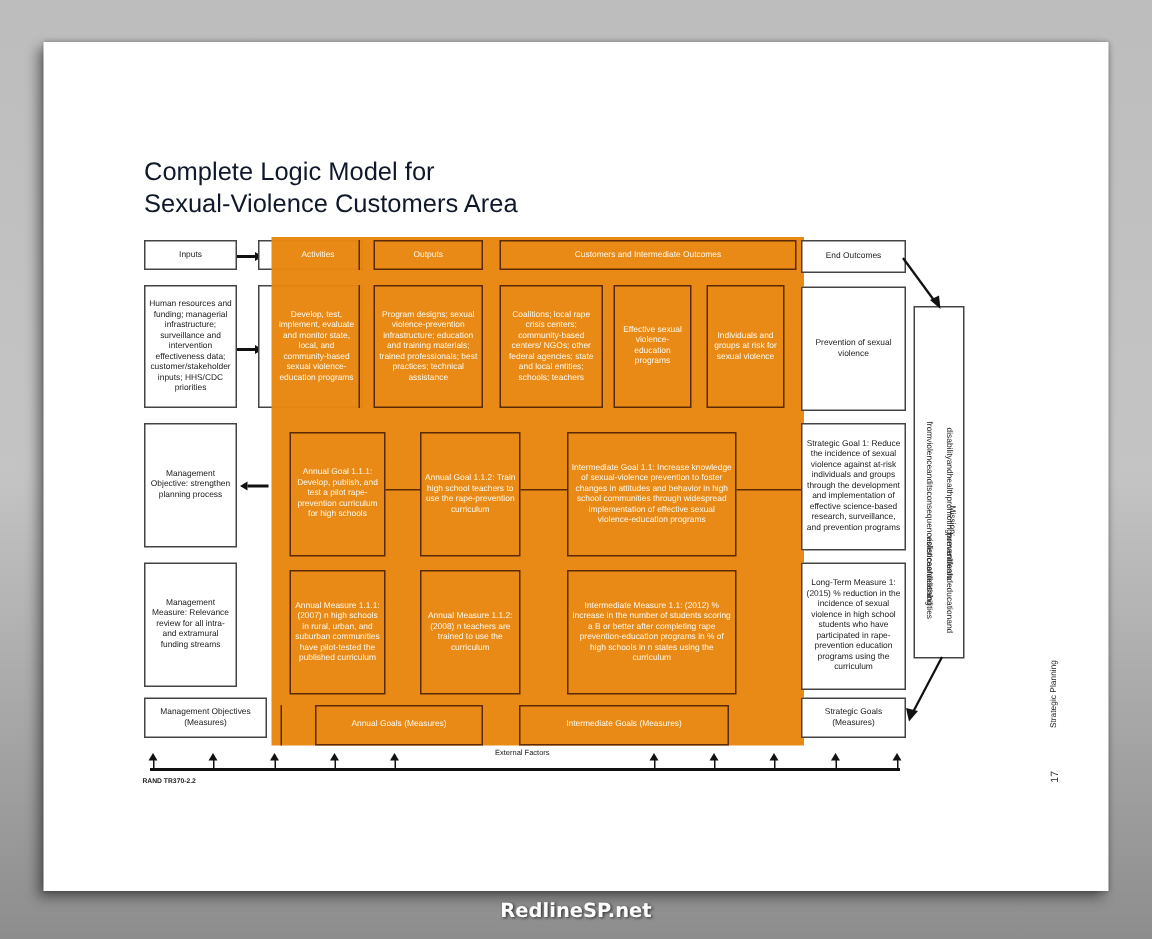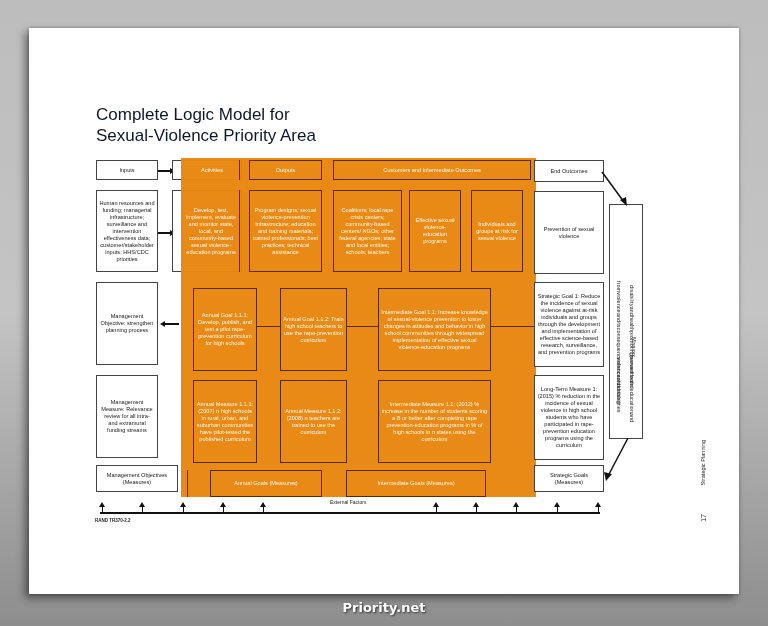--- a/index.html
+++ b/index.html
@@ -58,21 +58,21 @@
     color:#fff; text-shadow: 1px 1px 2px #333; font-family:"DejaVu Sans", sans-serif;
   }
 </style>
 </head>
 <body>
 
 <div class="page"></div>
 
 <div class="title">
   <div>Complete Logic Model for</div>
-  <div>Sexual-Violence Priority Area</div>
+  <div>Sexual-Violence Customers Area</div>
 </div>
 
 <div class="box" style="left:96px;top:160px;width:62px;height:20px;">
     <span>Inputs</span>
   </div>
 <div class="box" style="left:96px;top:190px;width:62px;height:82px;">
     <span>Human resources and funding; managerial infrastructure; surveillance and intervention effectiveness data; customer/stakeholder inputs; HHS/CDC priorities</span>
   </div>
 <div class="box" style="left:96px;top:282px;width:62px;height:83px;">
     <span>Management Objective: strengthen planning process</span>
@@ -209,13 +209,13 @@
 <div class="arrowup" style="left:554px;top:502px;"></div>
 <div class="bline" style="left:556.5px;top:506px;width:1.5px;height:7px;"></div>
 <div class="arrowup" style="left:595px;top:502px;"></div>
 <div class="bline" style="left:597.5px;top:506px;width:1.5px;height:7px;"></div>
 <div class="bline" style="left:520px;top:512px;width:80px;height:1.5px;"></div>
 
 <div class="small" style="left:95px;top:518px;font-weight:bold;font-size:4.5px;">RAND TR370-2.2</div>
 <div class="vert-text" style="left:700px;top:440px;transform:rotate(180deg);">Strategic Planning</div>
 <div class="vert-text" style="left:700px;top:514px;transform:rotate(180deg);font-size:7px;">17</div>
 
-<div class="watermark">Priority.net</div>
+<div class="watermark">RedlineSP.net</div>
 
 </body></html>

